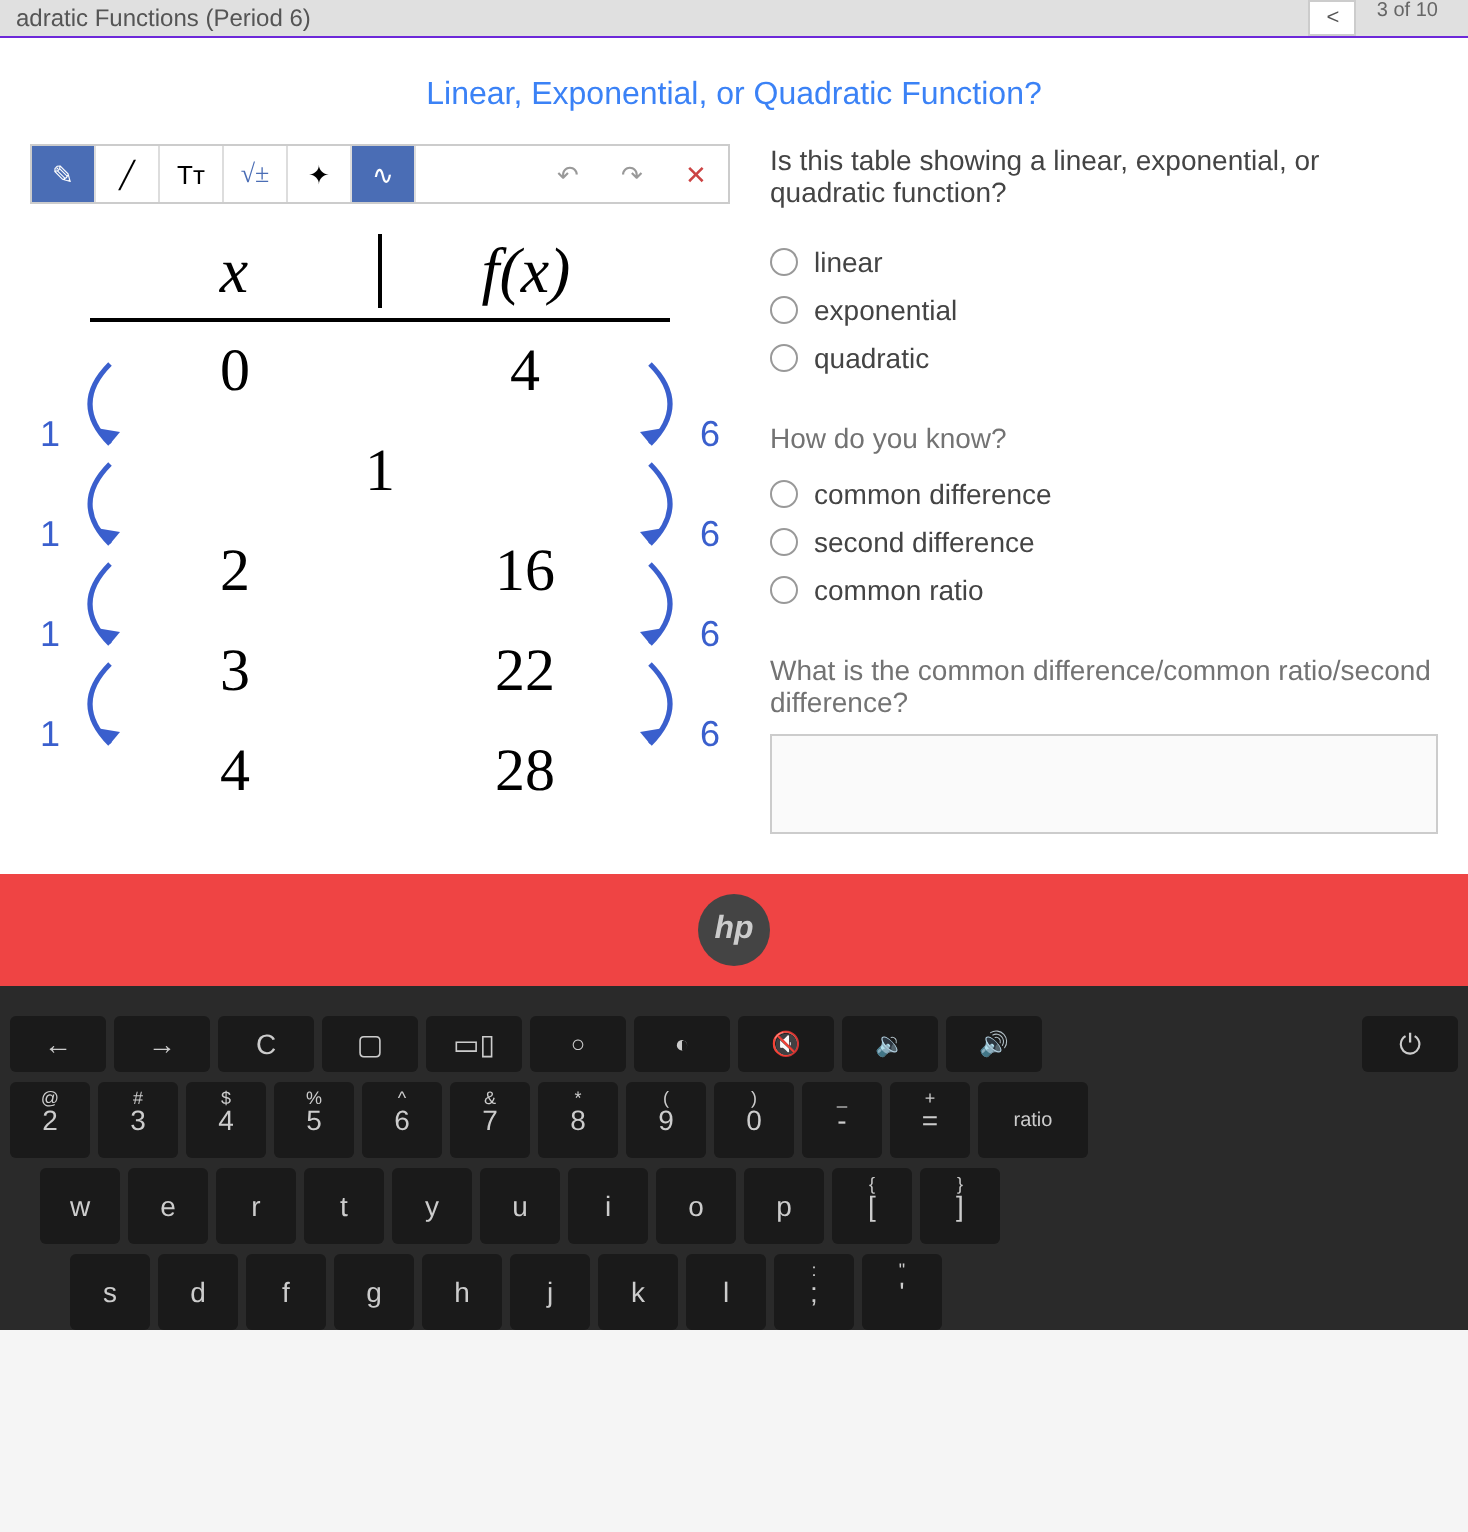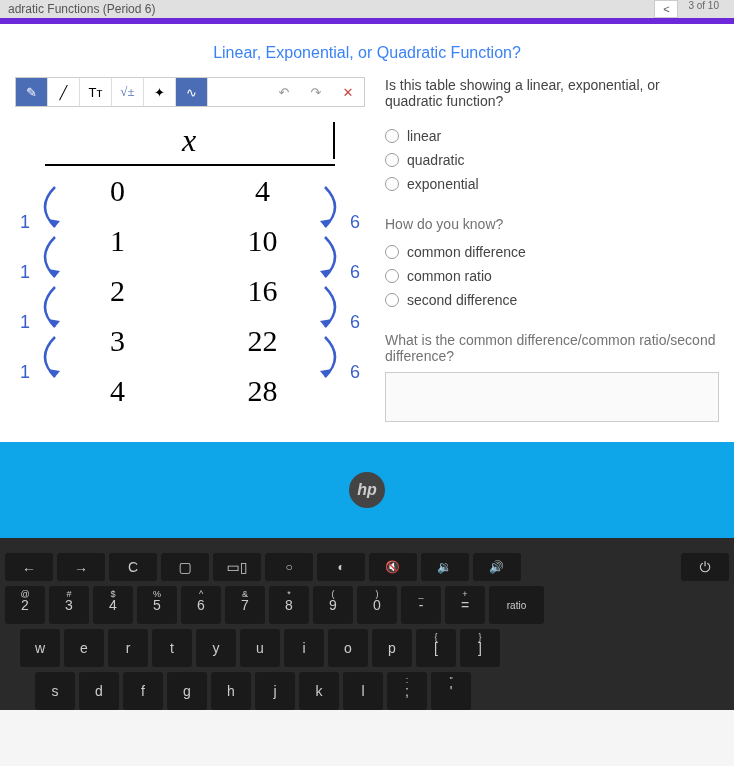--- a/index.html
+++ b/index.html
@@ -1,18 +1,18 @@
 <!DOCTYPE html>
 <html><head>
   <meta charset="utf-8">
   <style>
     * { margin: 0; padding: 0; box-sizing: border-box; }
     body { font-family: Arial, sans-serif; background: #f5f5f5; width: 734px; height: 766px; overflow: hidden; }
     
-    .header-bar { background: #e0e0e0; padding: 2px 8px; font-size: 12px; color: #555; border-bottom: 6px solid #6d28d9; }
+    .header-bar { background: #e0e0e0; padding: 2px 8px; font-size: 12px; color: #555; border-bottom: 1px solid #6d28d9; }
     .top-right-controls { position: absolute; top: 0; right: 10px; display: flex; gap: 5px; }
     .nav-btn { width: 24px; height: 18px; border: 1px solid #ccc; background: white; font-size: 11px; display: flex; align-items: center; justify-content: center; }
     .page-ind { font-size: 10px; padding: 0 5px; color: #666; }
     
     .main-content { background: white; padding: 10px 0 20px 0; }
     .title-area { text-align: center; padding: 10px 0 15px 0; }
     .lesson-title { font-size: 16px; color: #3b82f6; }
     
     .content-row { display: flex; padding: 0 15px; gap: 20px; }
     
@@ -49,21 +49,21 @@
     
     .right-panel { flex: 1; font-size: 14px; color: #444; }
     .question-text { margin-bottom: 15px; }
     .radio-group { margin-bottom: 20px; }
     .radio-option { display: flex; align-items: center; padding: 4px 0; gap: 8px; }
     .radio-circle { width: 14px; height: 14px; border: 1px solid #999; border-radius: 50%; cursor: pointer; }
     .radio-label { cursor: pointer; }
     .question-prompt { margin-bottom: 8px; color: #737373; }
     .answer-box { width: 100%; height: 50px; border: 1px solid #ccc; background: #fafafa; }
     
-    .laptop-bezel { background: #0ea5e9; height: 96px; position: relative; padding-left: 26px; }
+    .laptop-bezel { background: #ef4444; height: 56px; position: relative; padding-left: 26px; }
     .hp-logo { position: absolute; left: 50%; top: 50%; transform: translate(-50%, -50%); width: 36px; height: 36px; border-radius: 50%; background: #444; color: #ccc; display: flex; align-items: center; justify-content: center; font-style: italic; font-size: 16px; font-weight: bold; }
     
     .keyboard { background: #2a2a2a; padding: 15px 0 0 0; }
     .key-row { display: flex; gap: 4px; padding: 0 5px; margin-bottom: 5px; }
     .key { background: #1a1a1a; color: #ccc; border-radius: 3px; height: 38px; min-width: 40px; display: flex; flex-direction: column; align-items: center; justify-content: center; font-size: 11px; position: relative; }
     .key.fn { height: 28px; min-width: 48px; font-size: 14px; }
     .key.small-icon { font-size: 12px; }
     .key-top { font-size: 9px; position: absolute; top: 3px; }
     .key-main { font-size: 14px; }
     .key.wide-bk { min-width: 55px; font-size: 10px; }
@@ -117,28 +117,28 @@
           </div>
         <div class="toolbar-btn close">
             <span>✕</span>
           </div>
       </div>
 
       <div class="table-area">
         <div class="data-table">
           <div class="table-header">
             <div class="col-x">x</div>
+            <div class="col-fx">f(x)</div>
           </div>
           <div class="table-row">
             <div class="col-x">0</div>
             <div class="col-fx">4</div>
           </div>
           <div class="table-row">
             <div class="col-x">1</div>
-            <div class="col-fx">10</div>
           </div>
           <div class="table-row">
             <div class="col-x">2</div>
             <div class="col-fx">16</div>
           </div>
           <div class="table-row">
             <div class="col-x">3</div>
             <div class="col-fx">22</div>
           </div>
           <div class="table-row">
@@ -183,41 +183,41 @@
 
     <div class="right-panel">
       <div class="question-text">Is this table showing a linear, exponential, or quadratic function?</div>
       <div class="radio-group">
         <div class="radio-option">
           <div class="radio-circle"></div>
           <span class="radio-label">linear</span>
         </div>
         <div class="radio-option">
           <div class="radio-circle"></div>
+          <span class="radio-label">exponential</span>
+        </div>
+        <div class="radio-option">
+          <div class="radio-circle"></div>
           <span class="radio-label">quadratic</span>
-        </div>
-        <div class="radio-option">
-          <div class="radio-circle"></div>
-          <span class="radio-label">exponential</span>
         </div>
       </div>
 
       <div class="question-prompt">How do you know?</div>
       <div class="radio-group">
         <div class="radio-option">
           <div class="radio-circle"></div>
           <span class="radio-label">common difference</span>
         </div>
         <div class="radio-option">
           <div class="radio-circle"></div>
+          <span class="radio-label">second difference</span>
+        </div>
+        <div class="radio-option">
+          <div class="radio-circle"></div>
           <span class="radio-label">common ratio</span>
-        </div>
-        <div class="radio-option">
-          <div class="radio-circle"></div>
-          <span class="radio-label">second difference</span>
         </div>
       </div>
 
       <div class="question-prompt">What is the common difference/common ratio/second difference?</div>
       <div class="answer-box"></div>
     </div>
   </div>
 </div>
 
 <div class="laptop-bezel">

